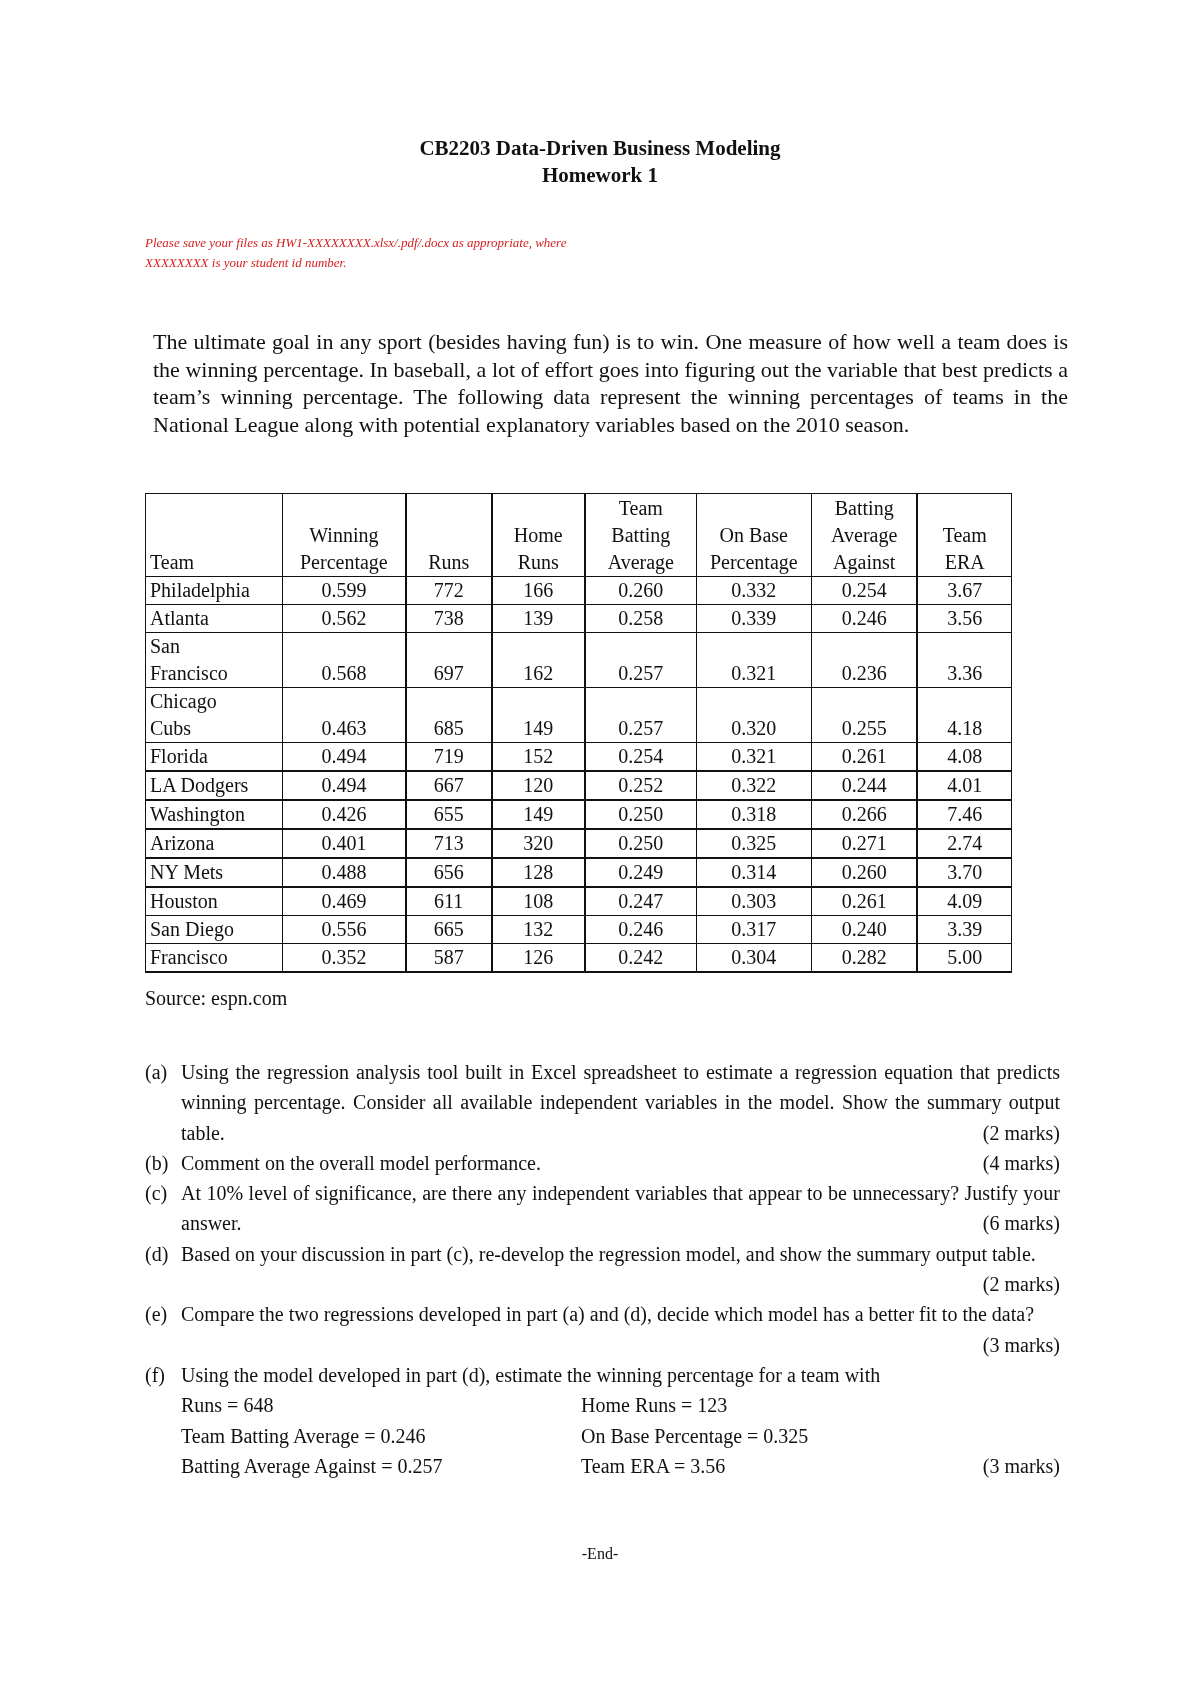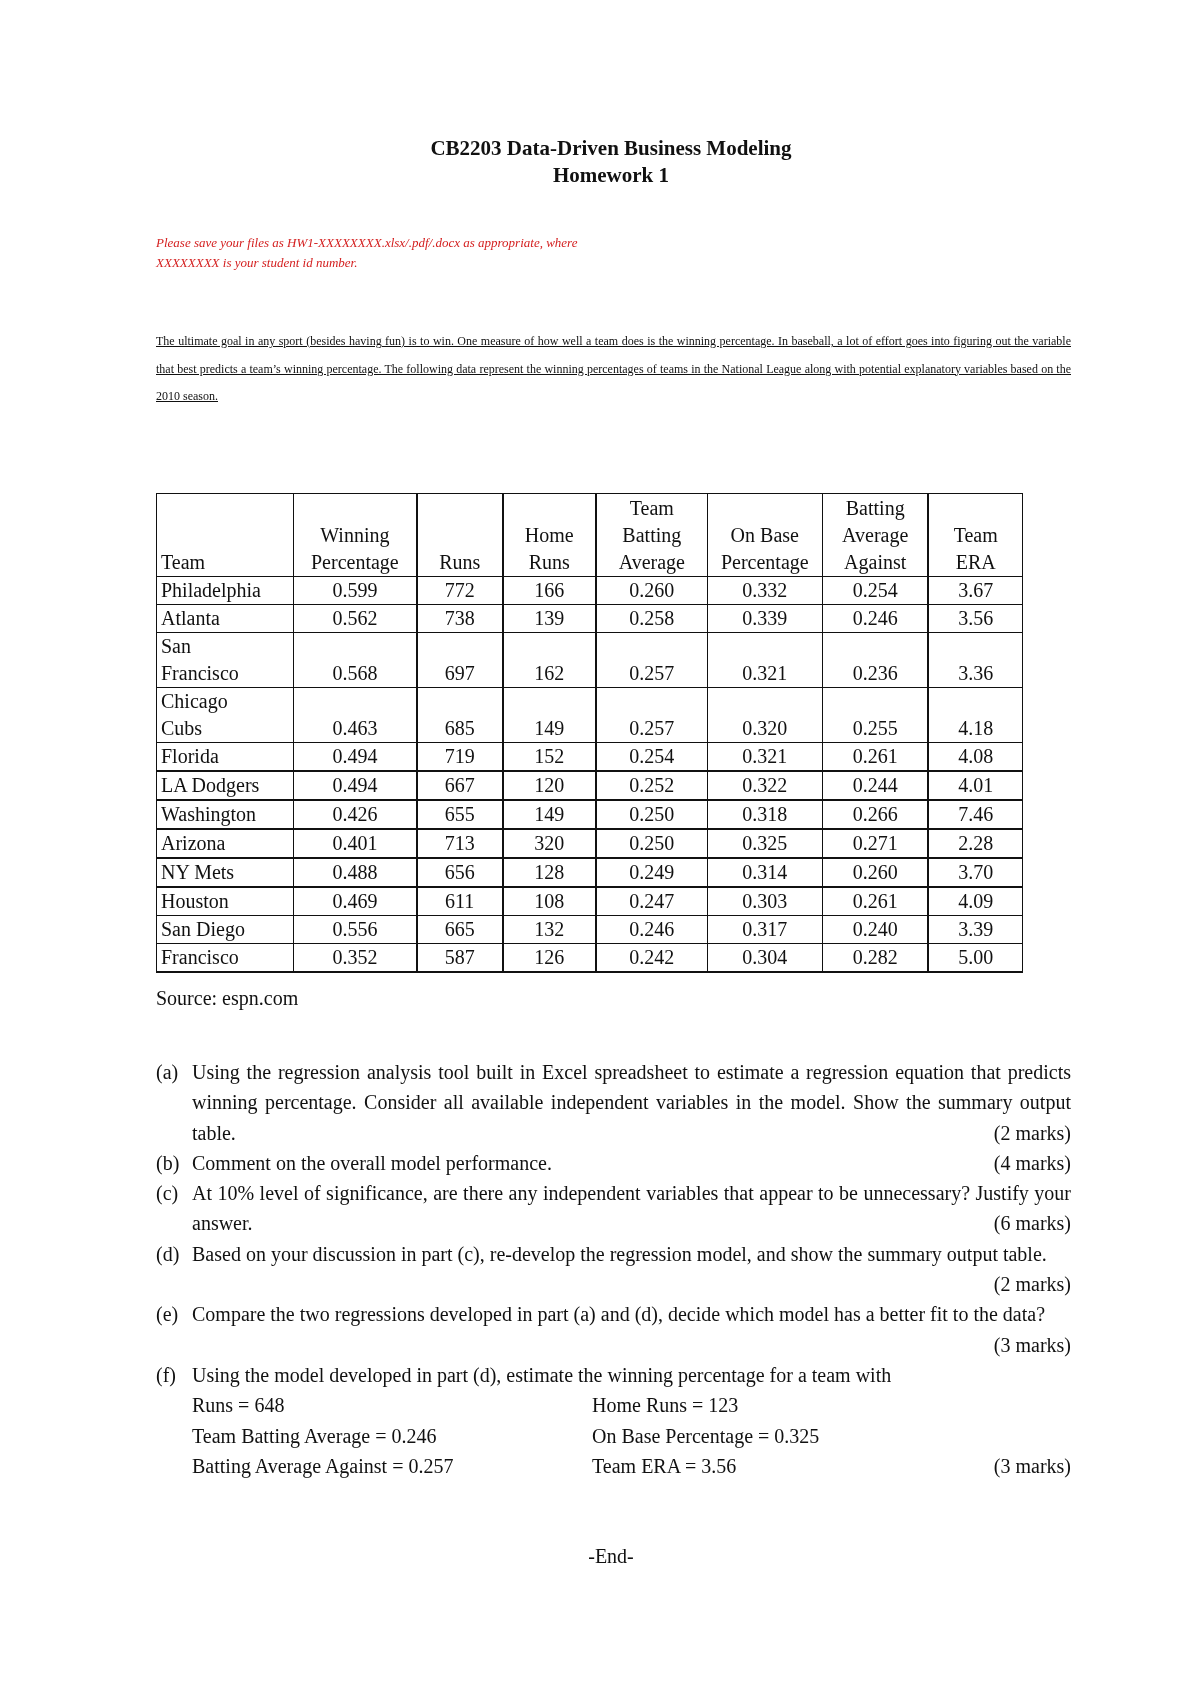--- a/index.html
+++ b/index.html
@@ -1,32 +1,32 @@
 <!DOCTYPE html>
 <html><head>
   <meta charset="utf-8">
   <style>
     html, body { margin: 0; padding: 0; background: #ffffff; }
     body {
       width: 1200px; height: 1696px; position: relative; overflow: hidden;
       font-family: "Liberation Serif", "DejaVu Serif", serif;
       color: #111111;
     }
-    .page { position: absolute; left: 0; top: 0; width: 1012px; height: 1696px; margin-left: 11px; }
+    .page { position: absolute; left: 0; top: 0; width: 1012px; height: 1696px; }
     .title {
       position: absolute; left: 0; width: 1200px; text-align: center;
       font-weight: bold; font-size: 21px; line-height: 27px;
     }
     .instr {
       position: absolute; left: 145px; width: 920px;
       color: #d42020; font-style: italic; font-size: 13px; line-height: 34px;
     }
     .intro {
-      position: absolute; left: 145px; top: 328px; width: 915px;
-      font-size: 12px; line-height: 27.5px; text-align: justify; text-decoration: underline;
+      position: absolute; left: 153px; top: 328px; width: 915px;
+      font-size: 22px; line-height: 27.5px; text-align: justify;
     }
     table.data {
       position: absolute; left: 145px; top: 493px;
       border-collapse: collapse; font-size: 20px;
     }
     table.data th, table.data td {
       border: 1.5px solid #111; padding: 0 4px; line-height: 27px;
       font-weight: normal; vertical-align: bottom;
     }
     table.data th { text-align: center; }
@@ -45,21 +45,21 @@
       position: absolute; left: 145px; top: 1057px; width: 915px;
       font-size: 20px; line-height: 30.3px;
     }
     .q { position: relative; padding-left: 36px; text-align: justify; }
     .q .lbl { position: absolute; left: 0; top: 0; }
     .marks { float: right; }
     .params { display: grid; grid-template-columns: 400px 360px 1fr; }
     .params .m { text-align: right; }
     .end {
       position: absolute; left: 0; width: 1200px; top: 1545px; text-align: center;
-      font-size: 20px;
+      font-size: 16px;
     }
   </style>
 </head>
 <body>
 
 <div class="page">
   <div class="title" style="top:135px">CB2203 Data-Driven Business Modeling</div>
   <div class="title" style="top:162px">Homework 1</div>
 
   <div class="instr" style="top:226px">Please save your files as HW1-XXXXXXXX.xlsx/.pdf/.docx as appropriate, where</div>
@@ -152,21 +152,21 @@
         <td>7.46</td>
       </tr>
       <tr class="thick">
         <td class="team">Arizona</td>
         <td>0.401</td>
         <td>713</td>
         <td>320</td>
         <td>0.250</td>
         <td>0.325</td>
         <td>0.271</td>
-        <td>2.28</td>
+        <td>2.74</td>
       </tr>
       <tr class="thick">
         <td class="team">NY Mets</td>
         <td>0.488</td>
         <td>656</td>
         <td>128</td>
         <td>0.249</td>
         <td>0.314</td>
         <td>0.260</td>
         <td>3.70</td>

